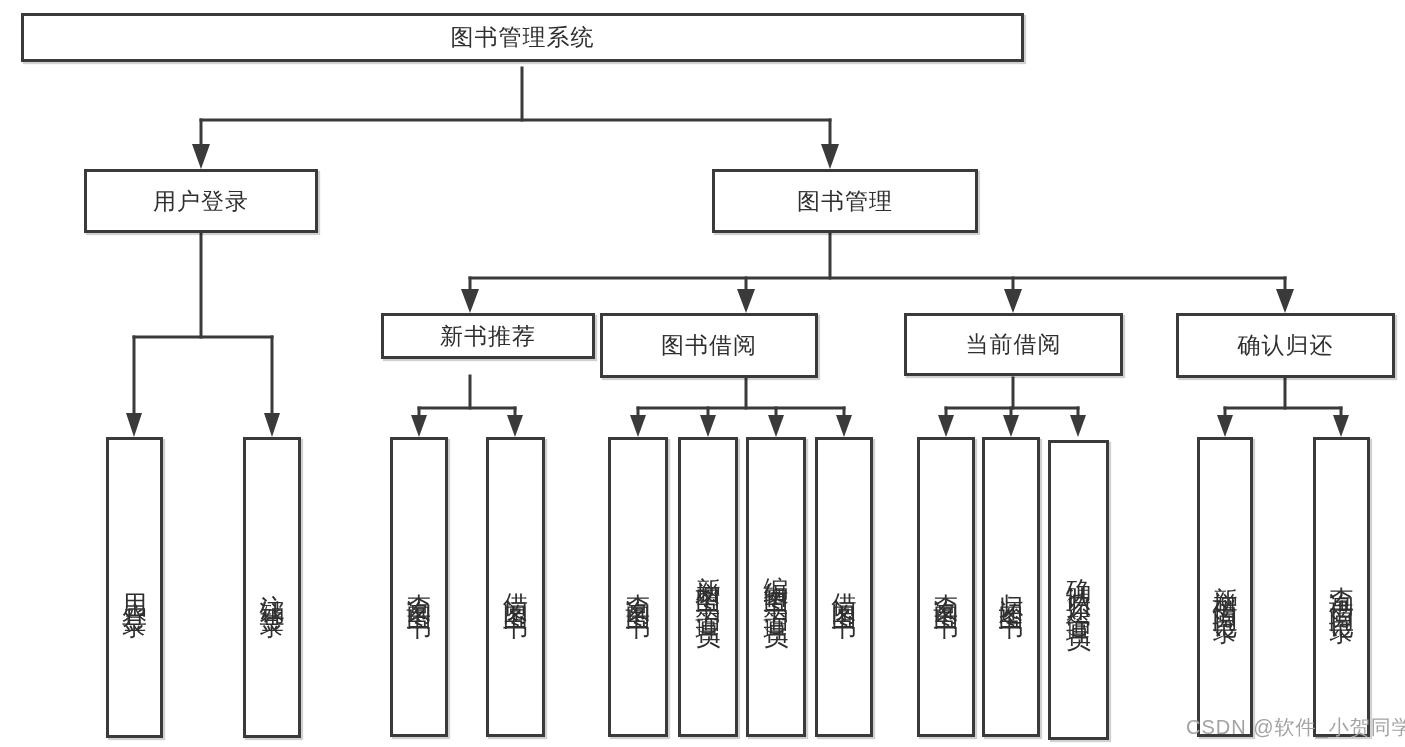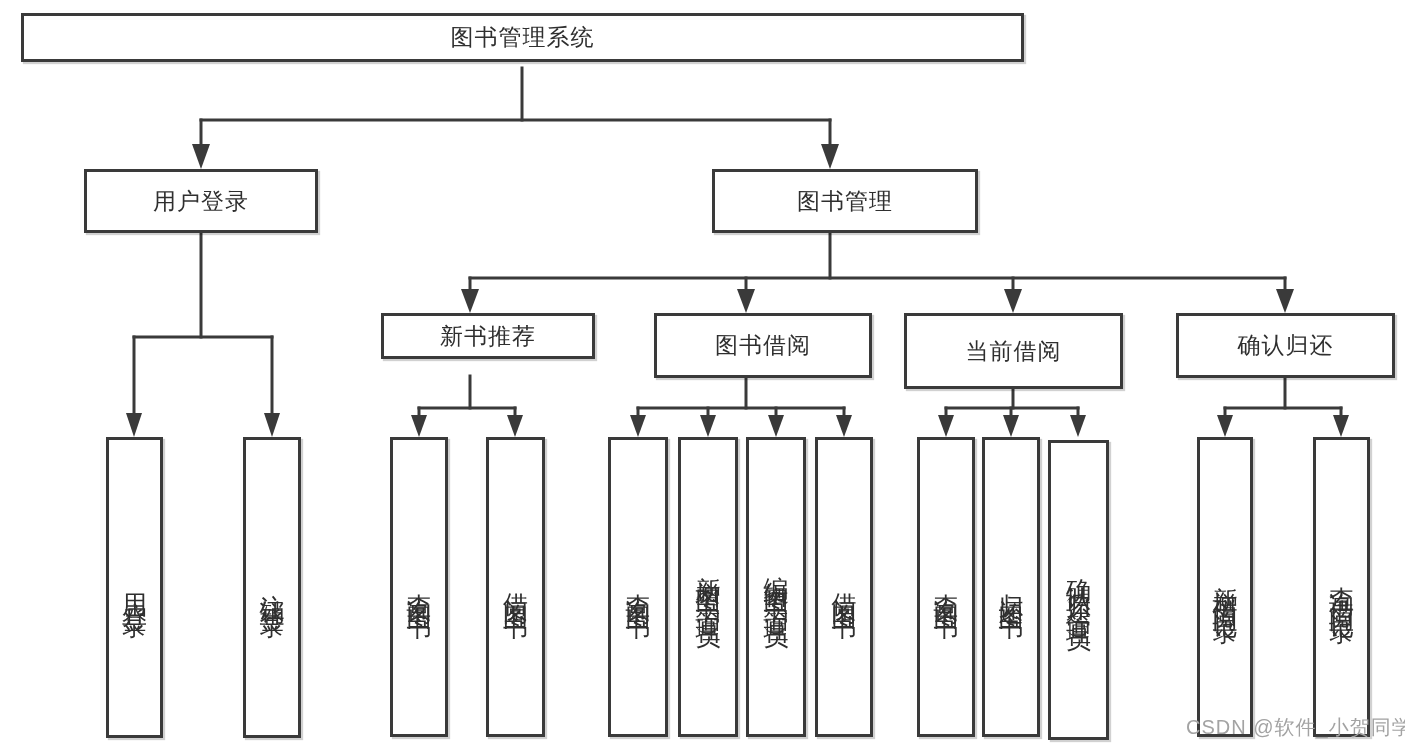--- a/index.html
+++ b/index.html
@@ -156,24 +156,24 @@
   <div class="box hbox" style="left:84px; top:169px; width:234px; height:64px;">
     <span>用户登录</span>
   </div>
   <div class="box hbox" style="left:712px; top:169px; width:266px; height:64px;">
     <span>图书管理</span>
   </div>
 
   <div class="box hbox" style="left:363px; top:313px; width:214px; height:46px;margin-left:18px;">
     <span>新书推荐</span>
   </div>
-  <div class="box hbox" style="left:654px; top:313px; width:218px; height:65px;">
+  <div class="box hbox" style="left:600px; top:313px; width:218px; height:65px;">
     <span>图书借阅</span>
   </div>
-  <div class="box hbox" style="left:904px; top:313px; width:219px; height:76px;">
+  <div class="box hbox" style="left:904px; top:313px; width:219px; height:63px;">
     <span>当前借阅</span>
   </div>
   <div class="box hbox" style="left:1176px; top:313px; width:219px; height:65px;">
     <span>确认归还</span>
   </div>
 
   <div class="box vbox" style="left:106px; top:437px; width:57px; height:301px;">
     <span class="vtext">用户登录</span>
   </div>
   <div class="box vbox" style="left:243px; top:437px; width:58px; height:301px;">

